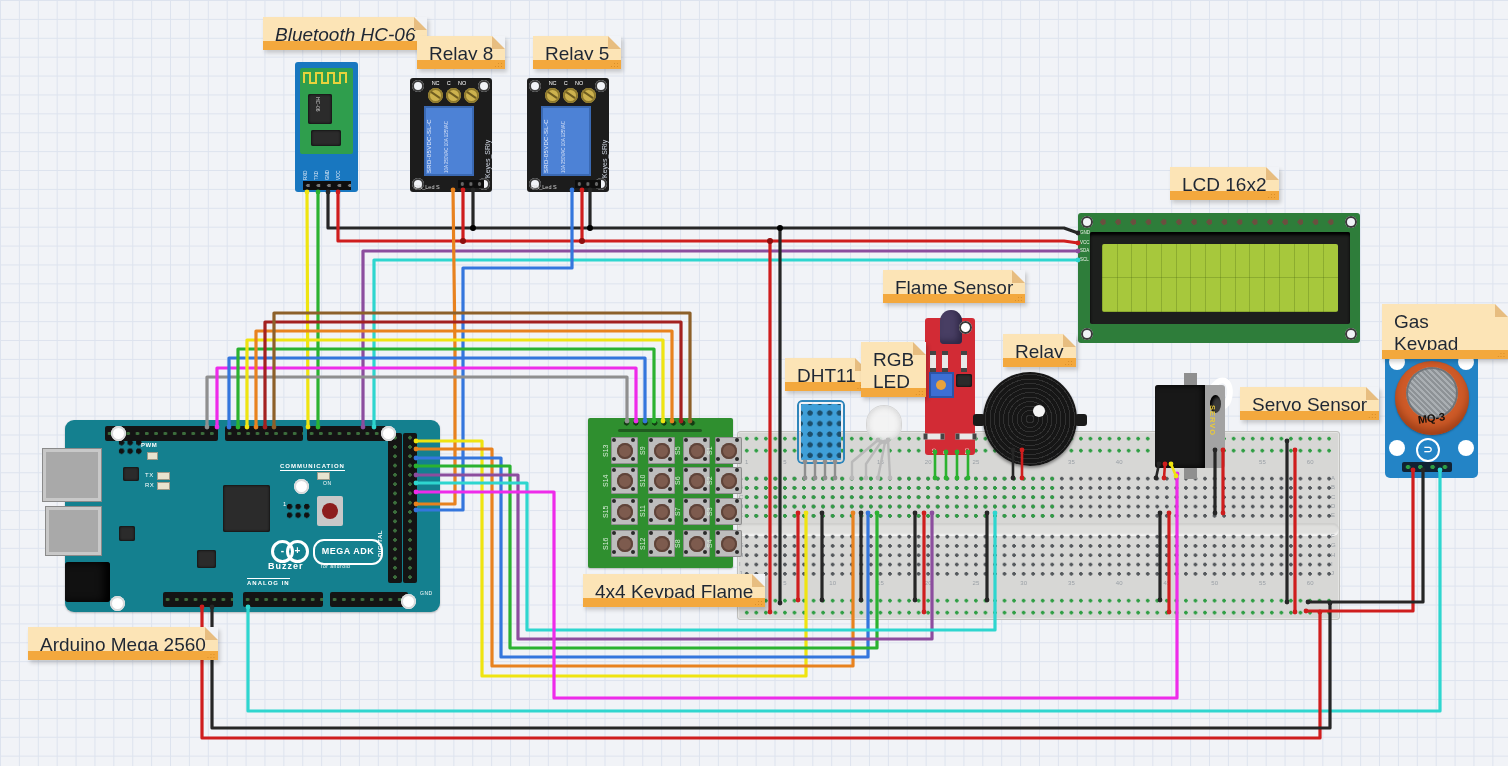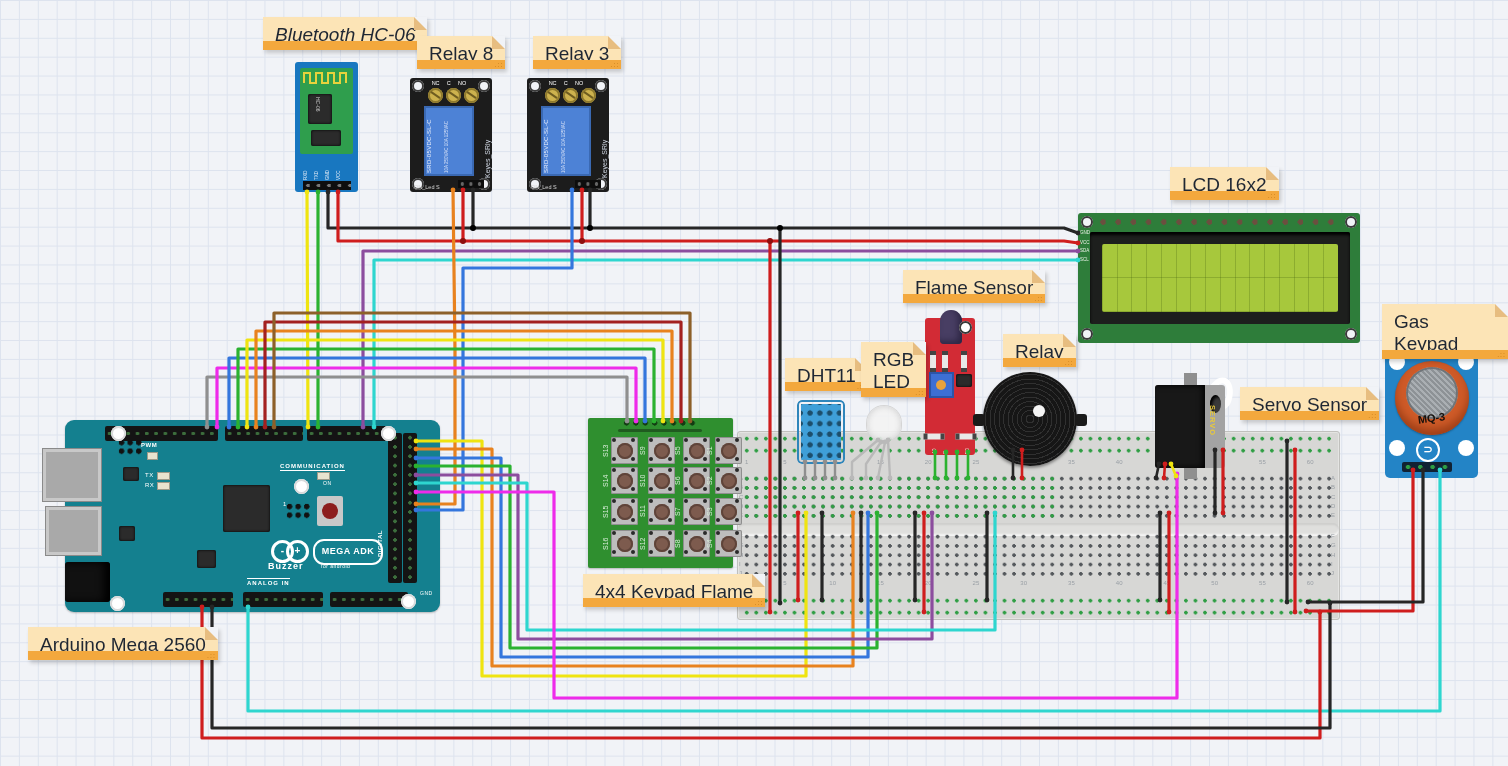--- a/index.html
+++ b/index.html
@@ -684,23 +684,23 @@
       <circle cx="582" cy="241" r="3" fill="#8e0f0f"></circle>
       <circle cx="770" cy="241" r="3" fill="#8e0f0f"></circle>
       <circle cx="473" cy="228" r="3" fill="#000000"></circle>
       <circle cx="590" cy="228" r="3" fill="#000000"></circle>
       <circle cx="780" cy="228" r="3" fill="#000000"></circle>
     </svg>
 
   <div id="notes-layer">
       <div class="note" style="left: 263px; top: 17px; min-width: 113px; font-style: italic;"><span>Bluetooth HC-06</span><i class="bar"></i><i class="fold"></i><span class="dots">.::</span></div>
       <div class="note" style="left: 417px; top: 36px; min-width: 46px;"><span>Relay 8</span><i class="bar"></i><i class="fold"></i><span class="dots">.::</span></div>
-      <div class="note" style="left: 533px; top: 36px; min-width: 46px;"><span>Relay 3</span><i class="bar"></i><i class="fold"></i><span class="dots">.::</span></div>
+      <div class="note" style="left: 533px; top: 36px; min-width: 46px;"><span>Relay 5</span><i class="bar"></i><i class="fold"></i><span class="dots">.::</span></div>
       <div class="note" style="left: 1170px; top: 167px; min-width: 53px;"><span>LCD 16x2</span><i class="bar"></i><i class="fold"></i><span class="dots">.::</span></div>
-      <div class="note" style="left: 903px; top: 270px; min-width: 74px;"><span>Flame Sensor</span><i class="bar"></i><i class="fold"></i><span class="dots">.::</span></div>
+      <div class="note" style="left: 883px; top: 270px; min-width: 74px;"><span>Flame Sensor</span><i class="bar"></i><i class="fold"></i><span class="dots">.::</span></div>
       <div class="note" style="left: 785px; top: 358px; min-width: 37px;"><span>DHT11</span><i class="bar"></i><i class="fold"></i><span class="dots">.::</span></div>
       <div class="note" style="left: 861px; top: 342px; min-width: 36px;"><span>RGB
 LED</span><i class="bar"></i><i class="fold"></i><span class="dots">.::</span></div>
       <div class="note" style="left: 1003px; top: 334px; min-width: 38px;"><span>Relay</span><i class="bar"></i><i class="fold"></i><span class="dots">.::</span></div>
       <div class="note" style="left: 1240px; top: 387px; min-width: 71px;"><span>Servo Sensor</span><i class="bar"></i><i class="fold"></i><span class="dots">.::</span></div>
       <div class="note" style="left: 1382px; top: 304px; min-width: 68px;"><span>Gas Keypad</span><i class="bar"></i><i class="fold"></i><span class="dots">.::</span></div>
       <div class="note" style="left: 583px; top: 574px; min-width: 127px;"><span>4x4 Keypad Flame</span><i class="bar"></i><i class="fold"></i><span class="dots">.::</span></div>
       <div class="note" style="left: 28px; top: 627px; min-width: 138px;"><span>Arduino Mega 2560</span><i class="bar"></i><i class="fold"></i><span class="dots">.::</span></div>
     </div>
 </div>

